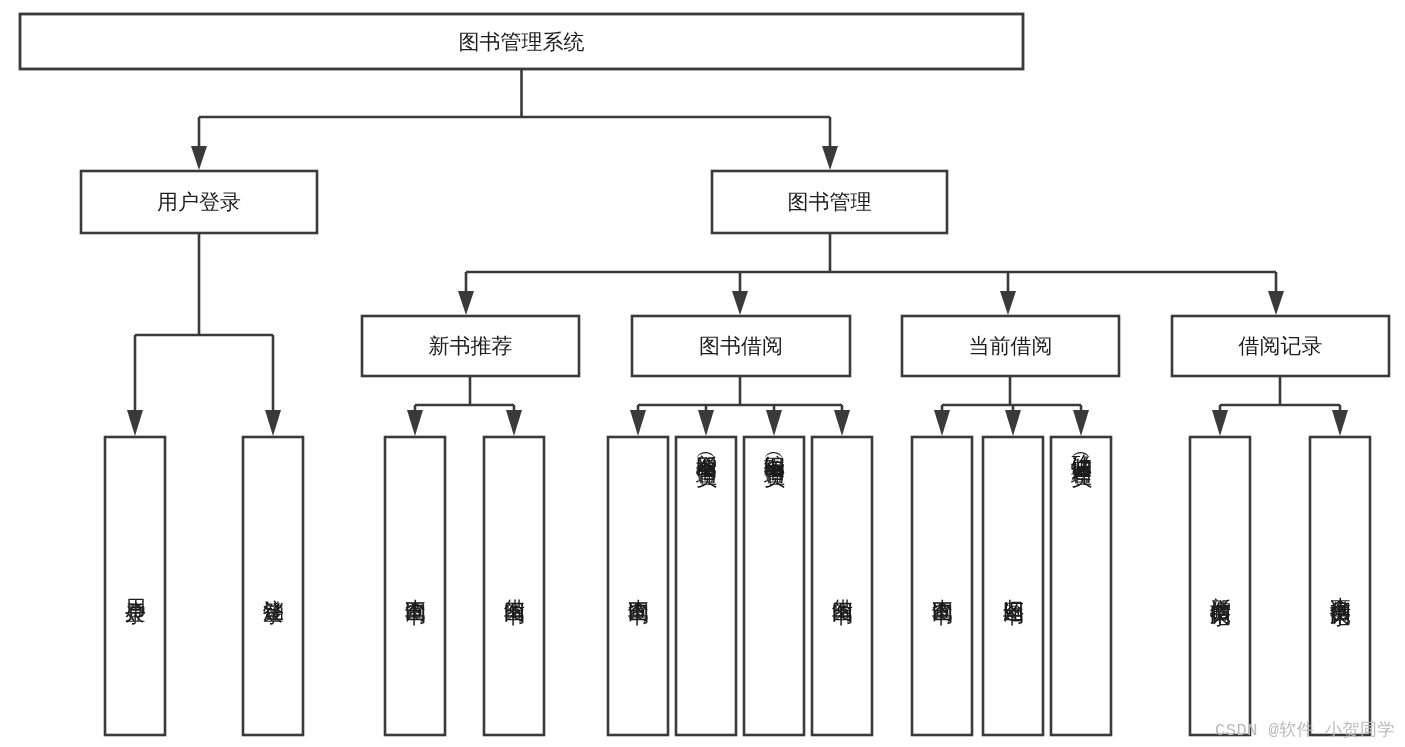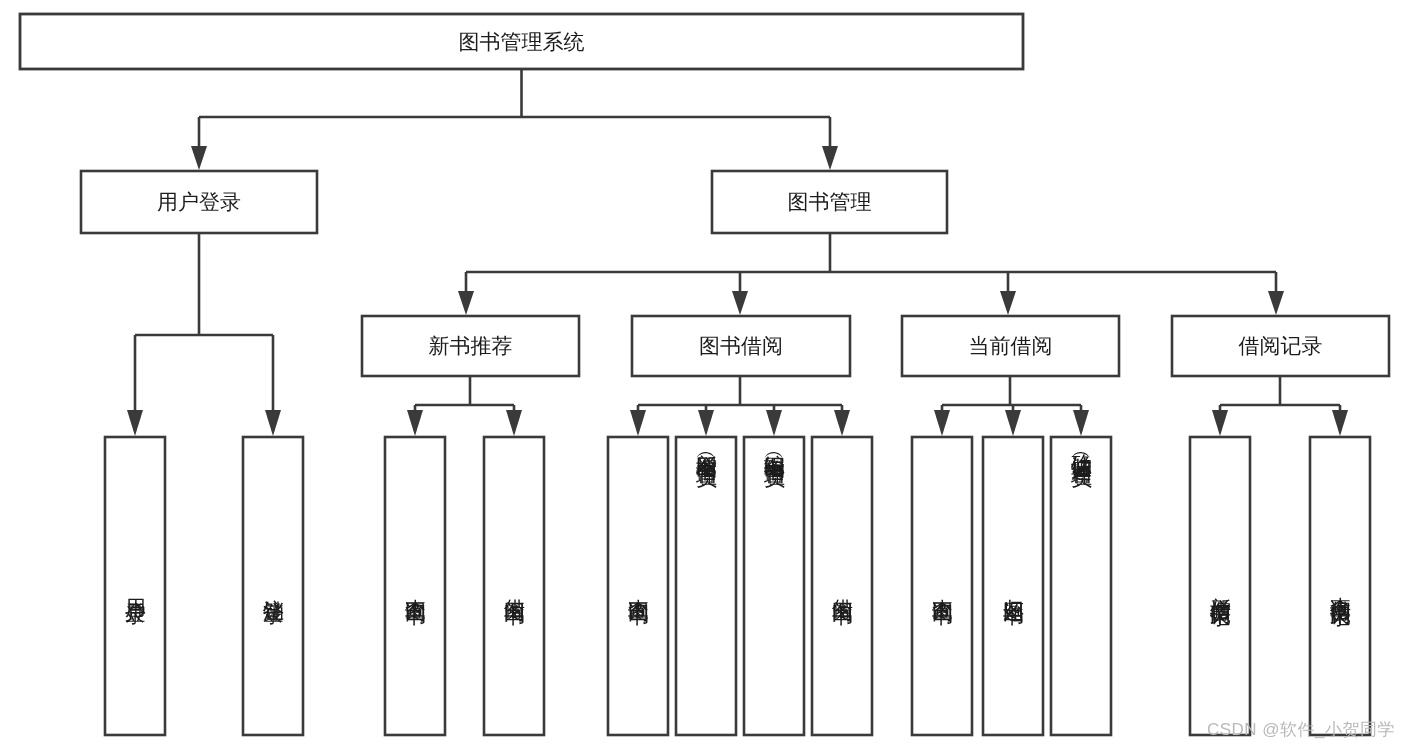--- a/index.html
+++ b/index.html
@@ -67,21 +67,21 @@
     font-size: 21px;
     line-height: 1.28;
     color: #1c1c1c;
     letter-spacing: 2px;
     white-space: nowrap;
   }
   .watermark {
     position: absolute;
     right: 10px;
     bottom: 6px;
-    font-family: Liberation Sans, sans-serif;
+    font-family: Liberation Mono, monospace;
     font-size: 17px;
     color: #b9b9b9;
     letter-spacing: 0.5px;
     white-space: nowrap;
   }
 </style>
 </head>
 <body>
 
 <div id="stage">

